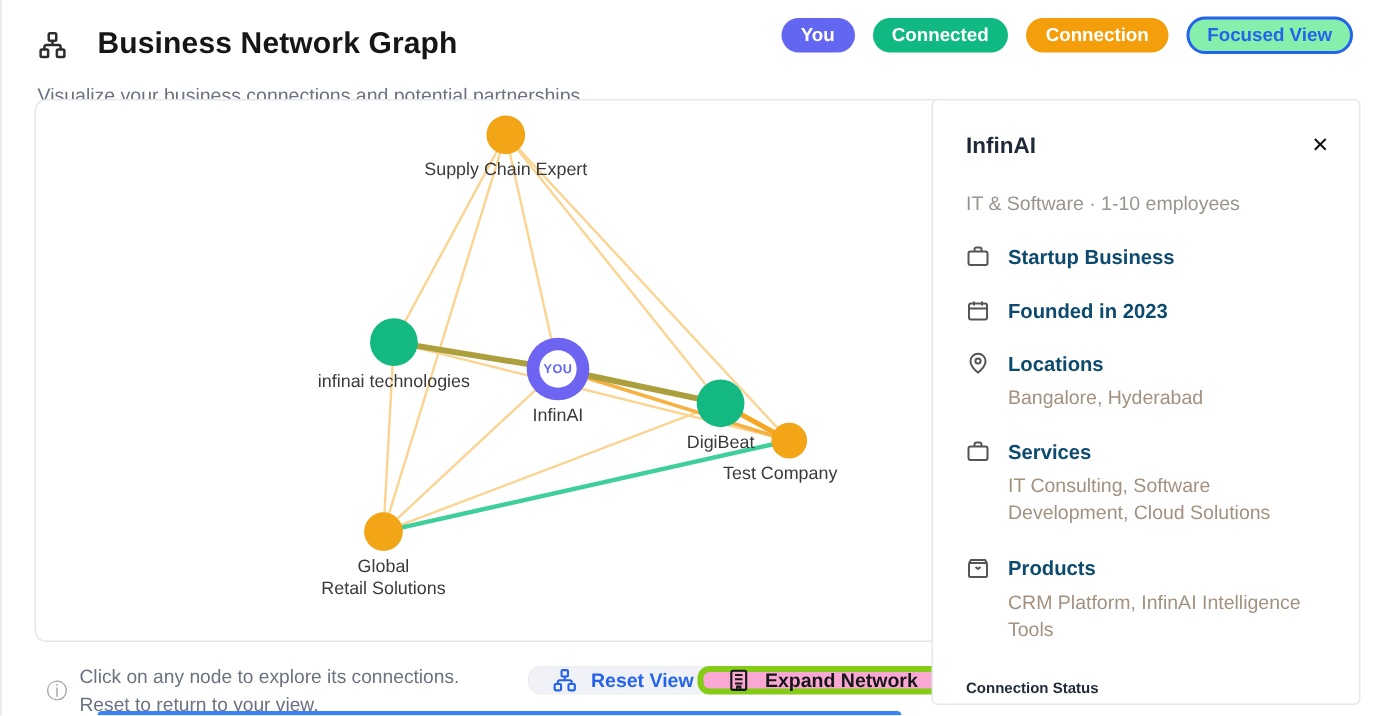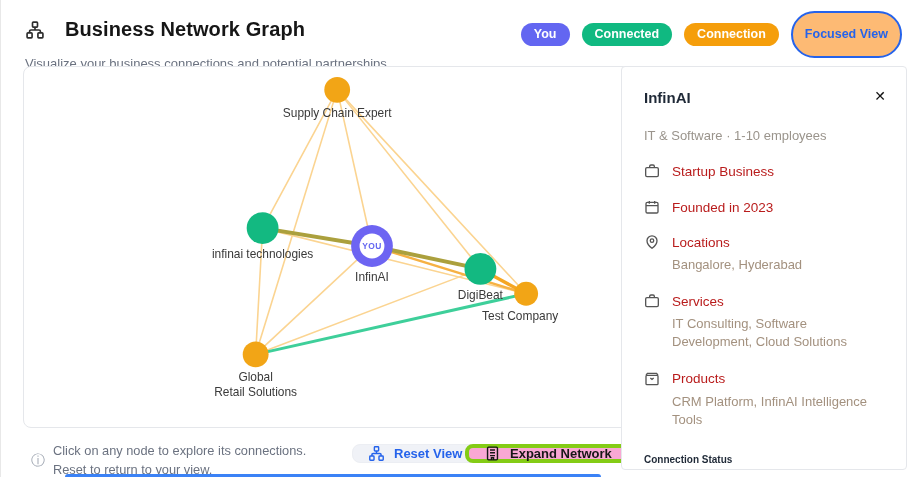--- a/index.html
+++ b/index.html
@@ -12,21 +12,21 @@
   .title-row h1{margin:12px;font-size:20px;font-weight:700;color:#161616;letter-spacing:.1px;}
   .subtitle{margin-top:3px;font-size:13px;color:#6b7280;}
   .hicon{width:20px;height:20px;color:#2d2d2d;flex:0 0 auto;}
 
   
   .legend{position:absolute;right:14px;top:11px;display:flex;gap:12px;align-items:center;}
   .chip{font-size:12.5px;font-weight:700;padding:5px 13px;border-radius:999px;color:#fff;line-height:1;}
   .chip.you{background:#6366F1;}
   .chip.connected{background:#10B981;}
   .chip.potential{background:#F59E0B;}
-  .chip.focused{background:#fdba74;color:#2563EB;border:2px solid #2563EB;padding:15px 12px;}
+  .chip.focused{background:#86efac;color:#2563EB;border:2px solid #2563EB;padding:4px 12px;}
 
   
   .graph-card{position:absolute;left:22px;top:66px;width:697px;height:362px;border:1px solid #e5e7eb;border-radius:8px;background:#fff;box-sizing:border-box;}
   .graph-card svg{display:block;width:100%;height:100%;}
   .nlabel{font-size:12px;fill:#3a3a3a;}
 
   
   .hint{position:absolute;left:30px;top:442px;width:312px;display:flex;gap:8px;align-items:center;color:#6b7280;font-size:12.8px;line-height:1.45;}
   .hint .iicon{font-size:14px;color:#9ca3af;flex:0 0 auto;}
   .btn{position:absolute;top:444px;height:19px;display:flex;align-items:center;gap:9px;padding:0 15px;border-radius:8px;font-size:13px;box-sizing:border-box;cursor:pointer;}
@@ -35,21 +35,21 @@
   .btn.expand{left:464px;background:#f9a8d4;color:#171717;font-weight:700;border:4px solid #84cc16;}
 
   .bottom-bar{position:absolute;left:64px;bottom:0;width:536px;height:3px;background:#3B82F6;border-radius:3px 3px 0 0;}
 
   
   .panel{position:absolute;left:620px;top:66px;width:286px;height:404px;background:#fff;border:1px solid #e5e7eb;border-radius:4px;box-sizing:border-box;padding:22px 20px 0 22px;overflow:hidden;}
   .panel-head{display:flex;justify-content:space-between;align-items:flex-start;}
   .panel-head h2{margin:0;font-size:15px;font-weight:700;color:#1f2937;}
   .close{background:none;border:none;font-size:14px;color:#111;cursor:pointer;padding:0;line-height:1;}
   .meta{margin-top:22px;font-size:13px;color:#9a948c;}
-  .fact{display:flex;align-items:center;gap:12px;font-size:13.5px;font-weight:400;color:#b91c1c;}
+  .fact{display:flex;align-items:center;gap:12px;font-size:13.5px;font-weight:700;color:#0c4a6e;}
   .fact svg{width:16px;height:16px;color:#555;flex:0 0 auto;}
   .mt20{margin-top:20px;}
   .sect{margin-top:19px;}
   .sub{margin-top:6px;padding-left:28px;font-size:13px;color:#a3917f;line-height:1.4;max-width:232px;}
   .status-label{margin-top:25px;font-size:10px;font-weight:700;color:#1f2937;}
 </style>
 </head>
 <body>
 
 <div class="page">

